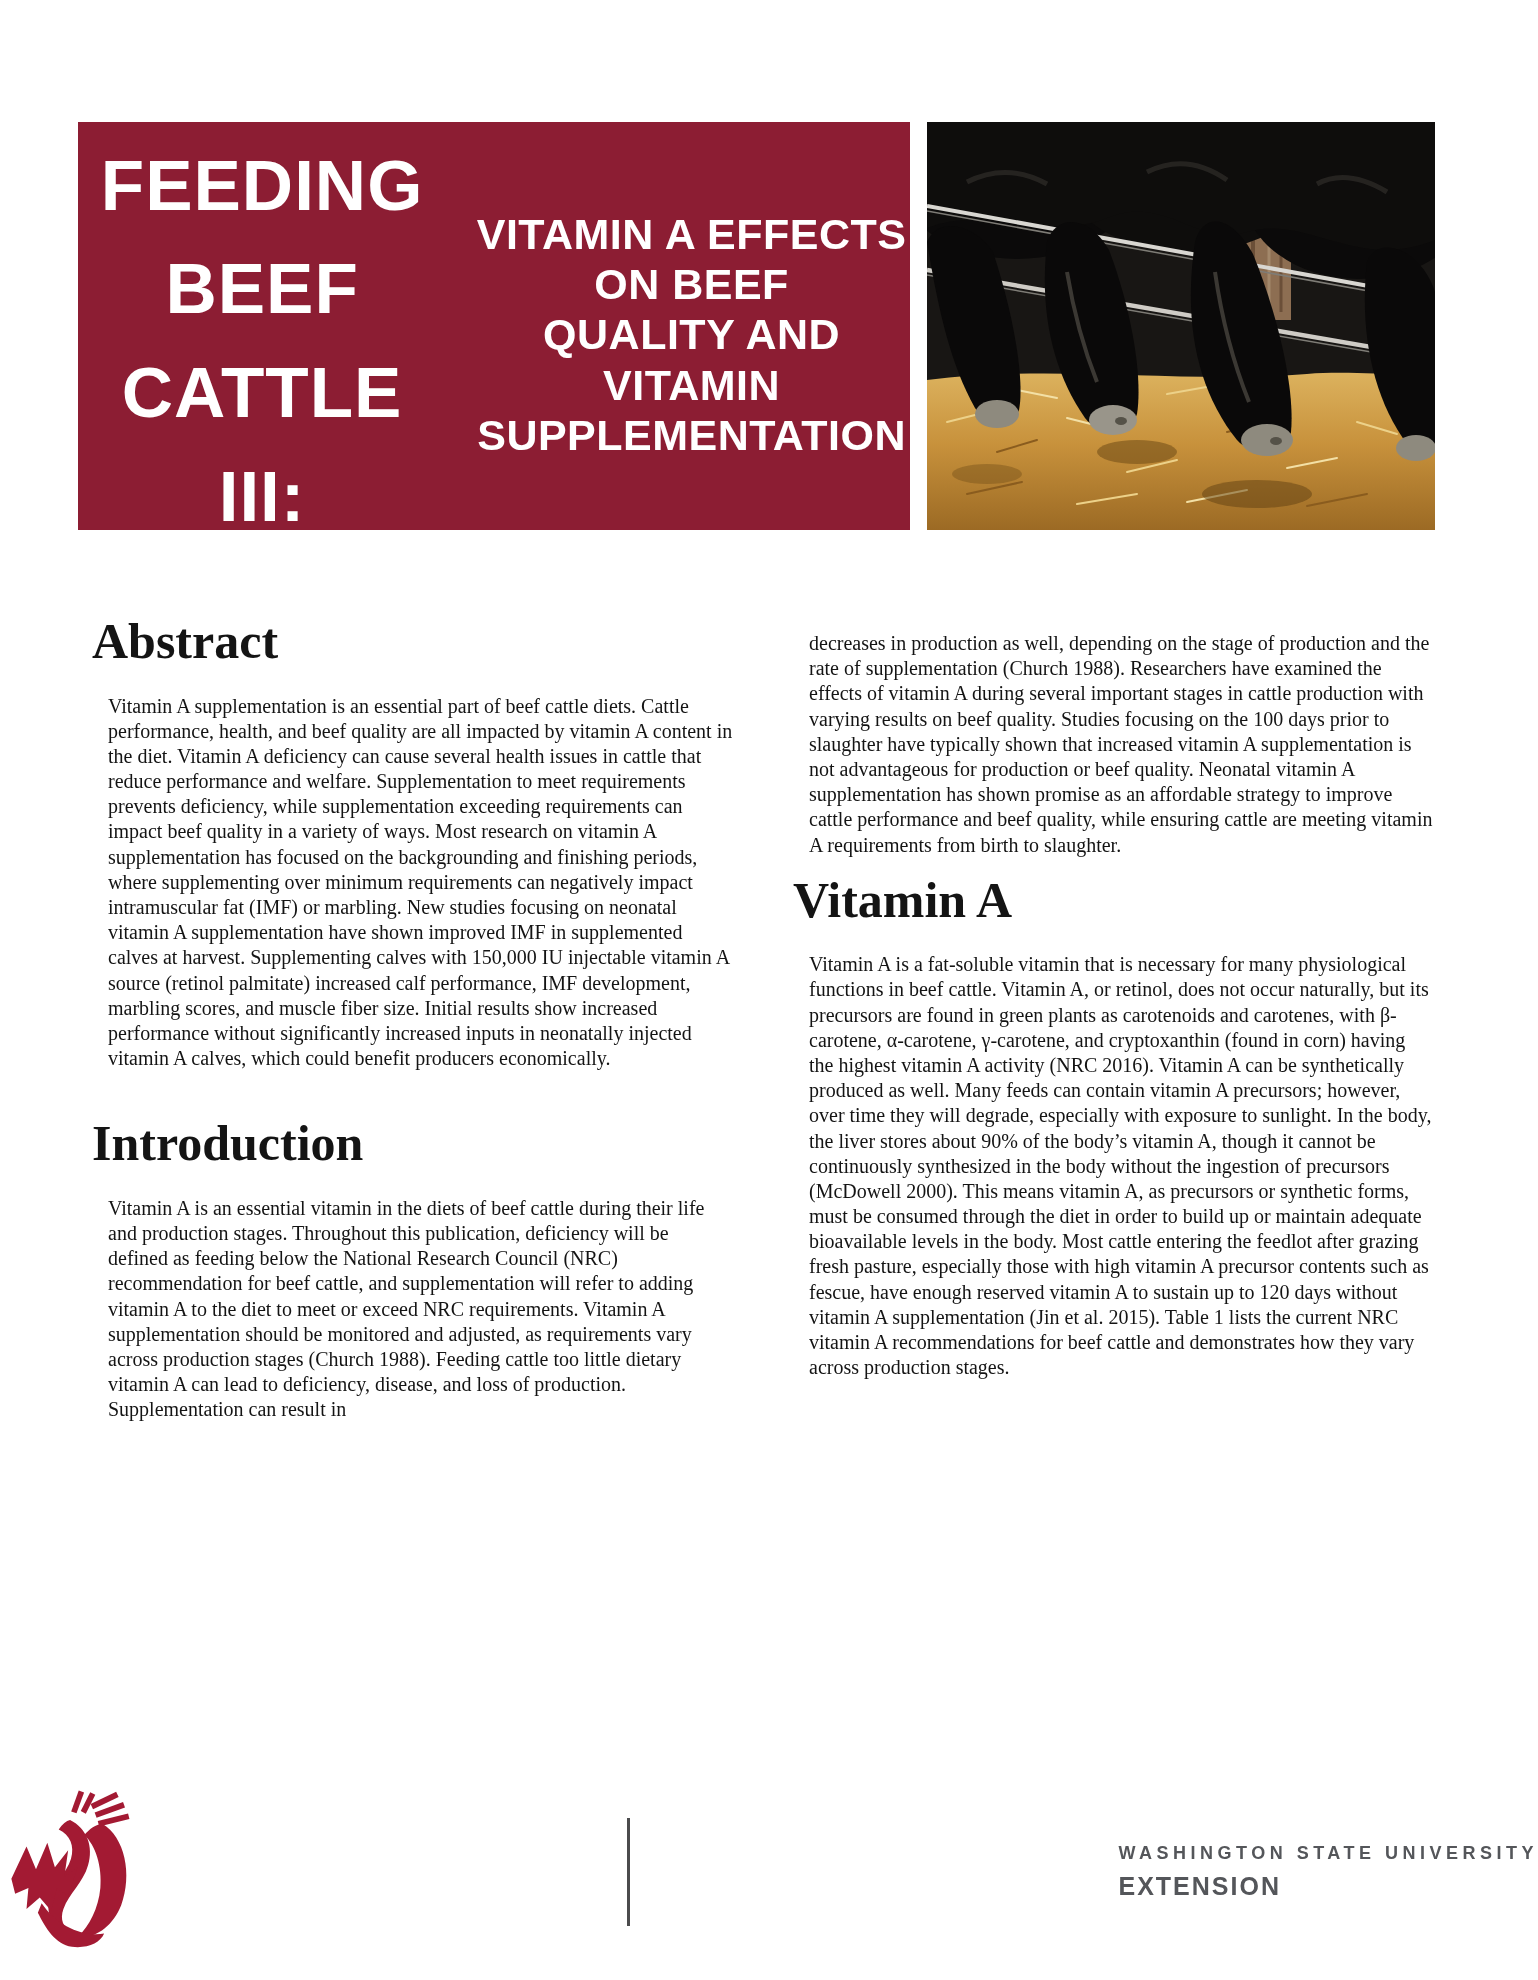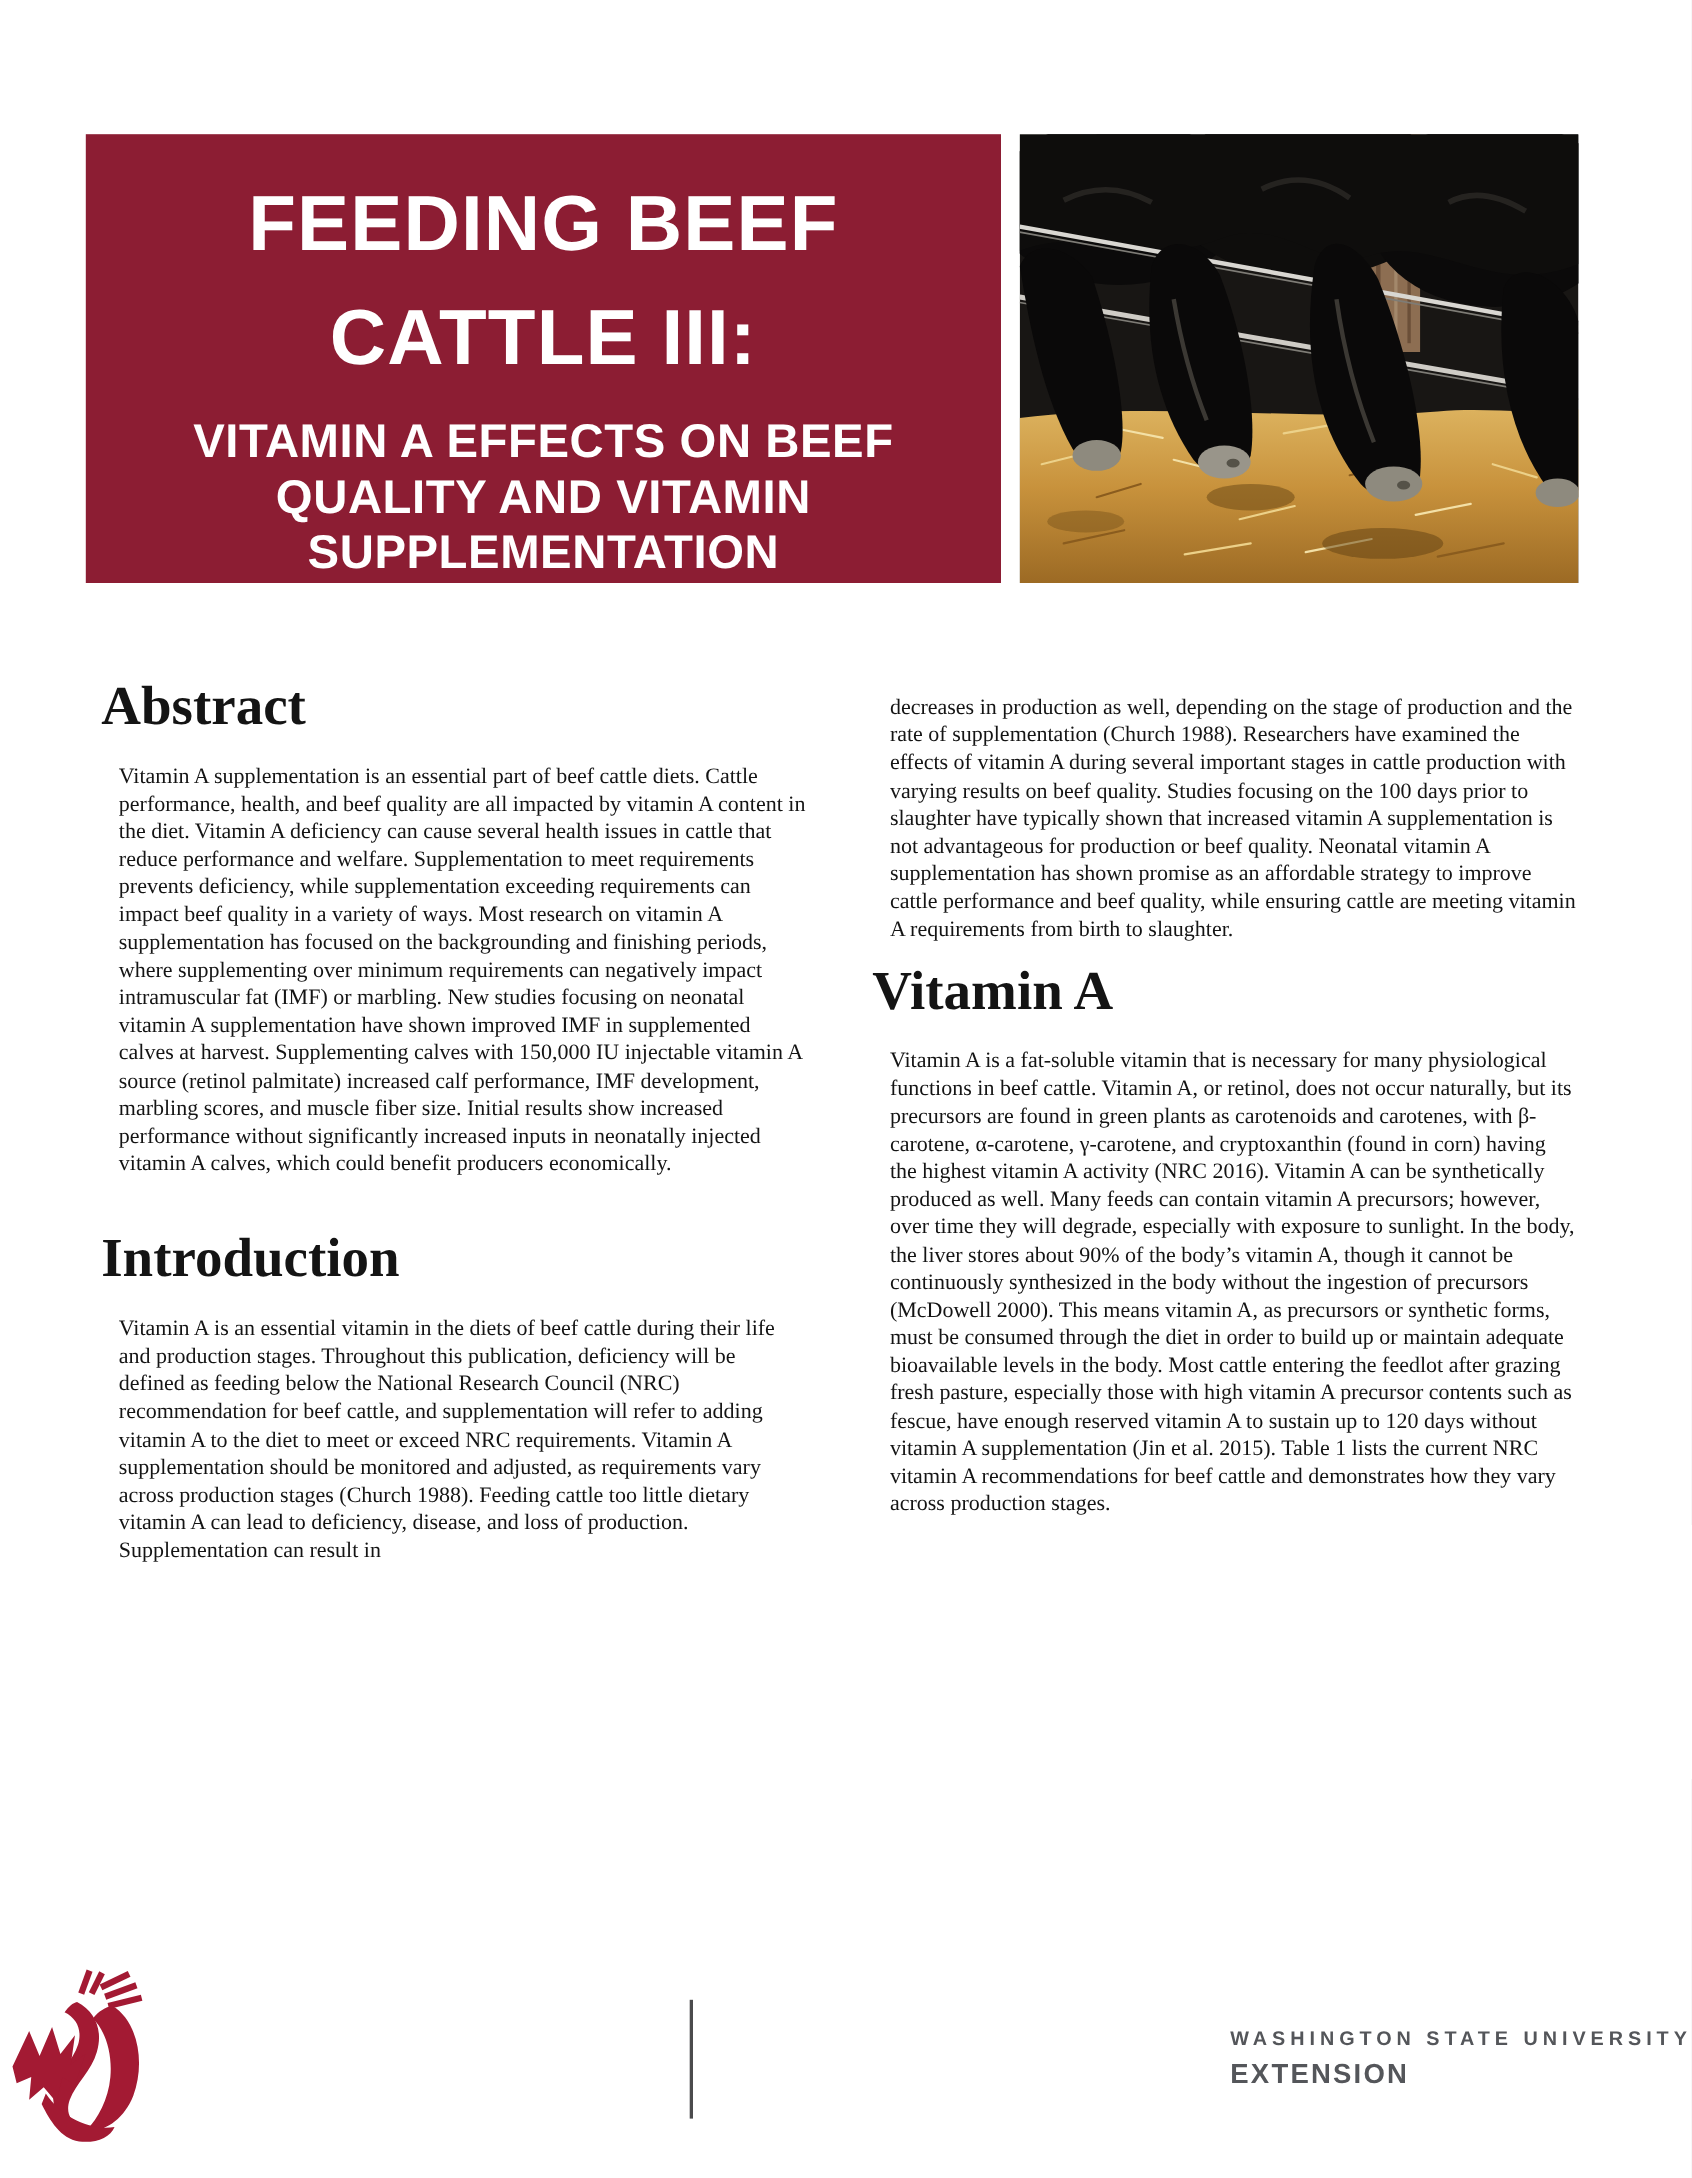--- a/index.html
+++ b/index.html
@@ -2,22 +2,22 @@
 <html style="--crimson: #8C1D33; --logo_crimson: #A31A33; --footer_gray: #54565A;"><head>
 <meta charset="utf-8">
 <style>
   html,body{margin:0;padding:0;background:#e8e8e8;}
   .page{position:relative;width:1538px;height:1980px;background:#ffffff;margin:0 auto;
         font-family:"Liberation Serif",serif;color:#141414;overflow:hidden;}
 
   
   .hero{position:absolute;left:78px;top:122px;width:1357px;height:408px;display:flex;gap:17px;}
   .hero-text{width:832px;height:100%;background:var(--crimson,#8C1D33);
-             display:flex;flex-direction:column;align-items:center;text-align:center;
-             font-family:"Liberation Sans",sans-serif;color:#ffffff;}
+             display:flex;align-items:center;text-align:center;
+             font-family:"Liberation Sans",sans-serif;color:#ffffff;gap:27px;}
   .hero-title{margin-top:30px;font-size:71px;font-weight:bold;line-height:1.46;letter-spacing:1px;}
   .hero-sub{margin-top:17px;font-size:43px;font-weight:bold;line-height:1.17;letter-spacing:.5px;}
   .hero-photo{flex:1;height:100%;}
   .hero-photo svg{display:block;width:100%;height:100%;}
 
   
   .columns{position:absolute;left:92px;top:615px;width:1358px;display:flex;gap:44px;}
   .col{width:657px;}
   h2.sec{font-size:50px;font-weight:bold;margin:0 0 26px 0;line-height:1.05;}
   p.body{font-size:20px;line-height:1.26;margin:16px;}

